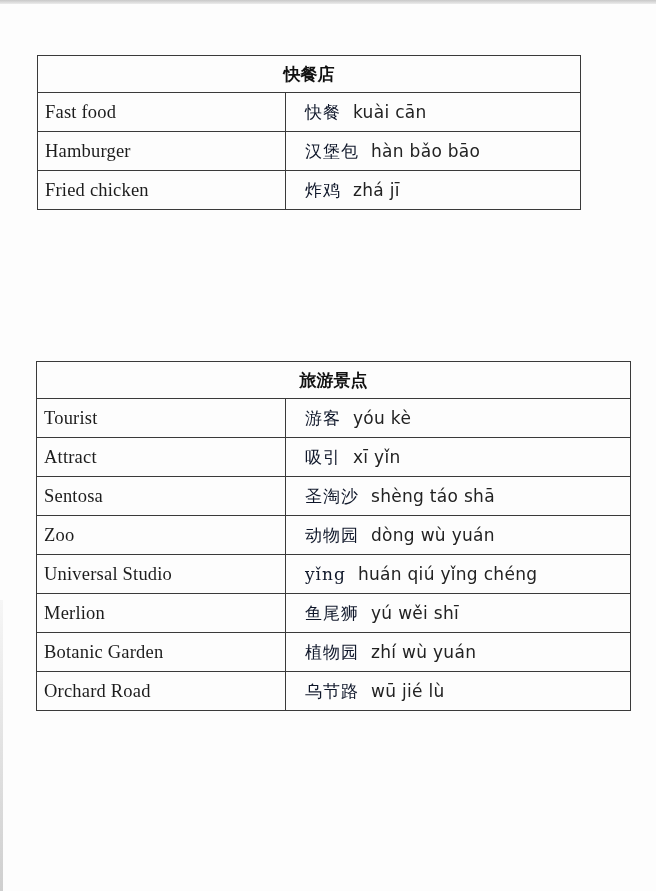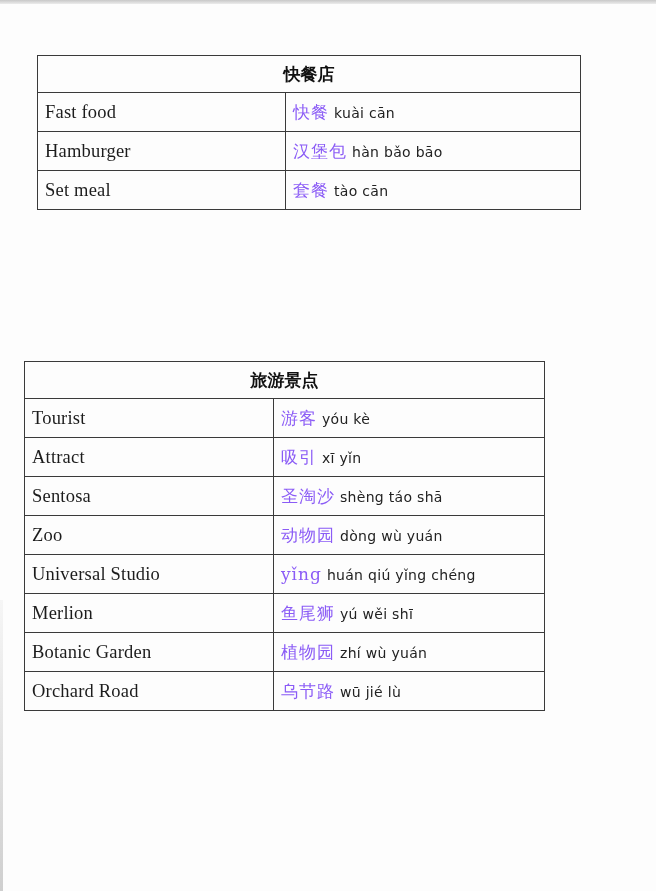--- a/index.html
+++ b/index.html
@@ -32,23 +32,23 @@
       border-collapse: collapse;
       table-layout: fixed;
     }
     #table-fastfood {
       left: 37px;
       top: 55px;
       width: 544px;
       padding-left: 28px;
     }
     #table-tourism {
-      left: 24px;
+      left: 36px;
       top: 361px;
-      width: 521px;
+      width: 595px;
     }
     table.vocab td, table.vocab th {
       border: 1.5px solid #3a3a3a;
       padding: 0;
       height: 38px;
       vertical-align: middle;
     }
     table.vocab th {
       font-family: "DejaVu Sans", sans-serif;
       font-weight: bold;
@@ -66,28 +66,29 @@
       letter-spacing: 0.2px;
       color: #1c1c1c;
     }
     td.zh {
       padding-left: 7px !important;
       white-space: nowrap;
     }
     .hanzi {
       font-family: "DejaVu Serif", serif;
       font-size: 17px;
-      color: #8b5cf6;
+      color: #0f172a;
       letter-spacing: 1px;
+      margin-left: 12px;
     }
     .pinyin {
       font-family: "DejaVu Sans", sans-serif;
-      font-size: 14px;
+      font-size: 17px;
       color: #222;
-      margin-left: 5px;
+      margin-left: 12px;
       letter-spacing: 0.3px;
     }
   </style>
 </head>
 <body>
 
 <div class="top-shade"></div>
 <div class="left-shade"></div>
 
 <table class="vocab" id="table-fastfood">
@@ -103,22 +104,22 @@
   <tbody>
       <tr>
         <td class="en">Fast food</td>
         <td class="zh"><span class="hanzi">快餐</span><span class="pinyin">kuài cān</span></td>
       </tr>
       <tr>
         <td class="en">Hamburger</td>
         <td class="zh"><span class="hanzi">汉堡包</span><span class="pinyin">hàn bǎo bāo</span></td>
       </tr>
       <tr>
-        <td class="en">Set meal</td>
-        <td class="zh"><span class="hanzi">套餐</span><span class="pinyin">tào cān</span></td>
+        <td class="en">Fried chicken</td>
+        <td class="zh"><span class="hanzi">炸鸡</span><span class="pinyin">zhá jī</span></td>
       </tr>
     </tbody>
 </table>
 
 <table class="vocab" id="table-tourism">
   <colgroup>
       <col class="c-en">
       <col class="c-zh">
     </colgroup>
   <thead>

